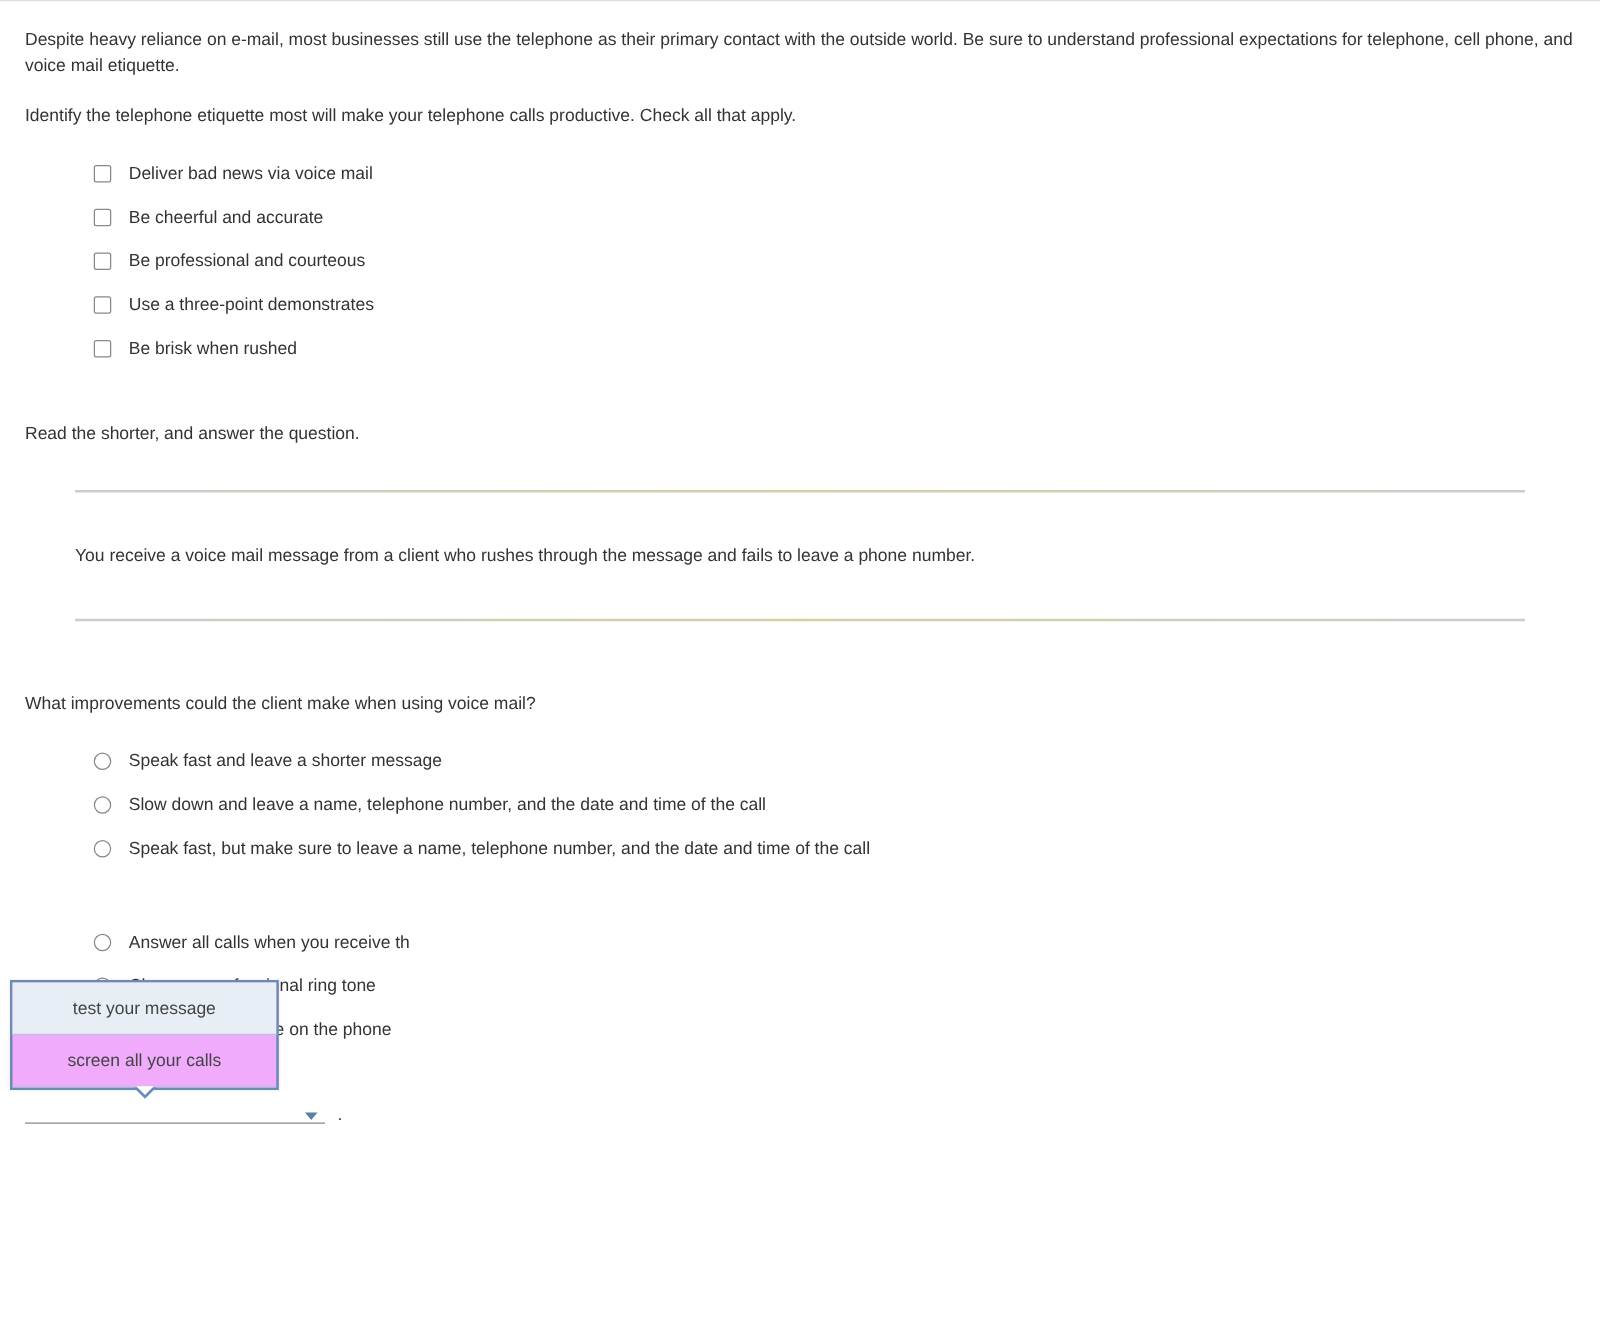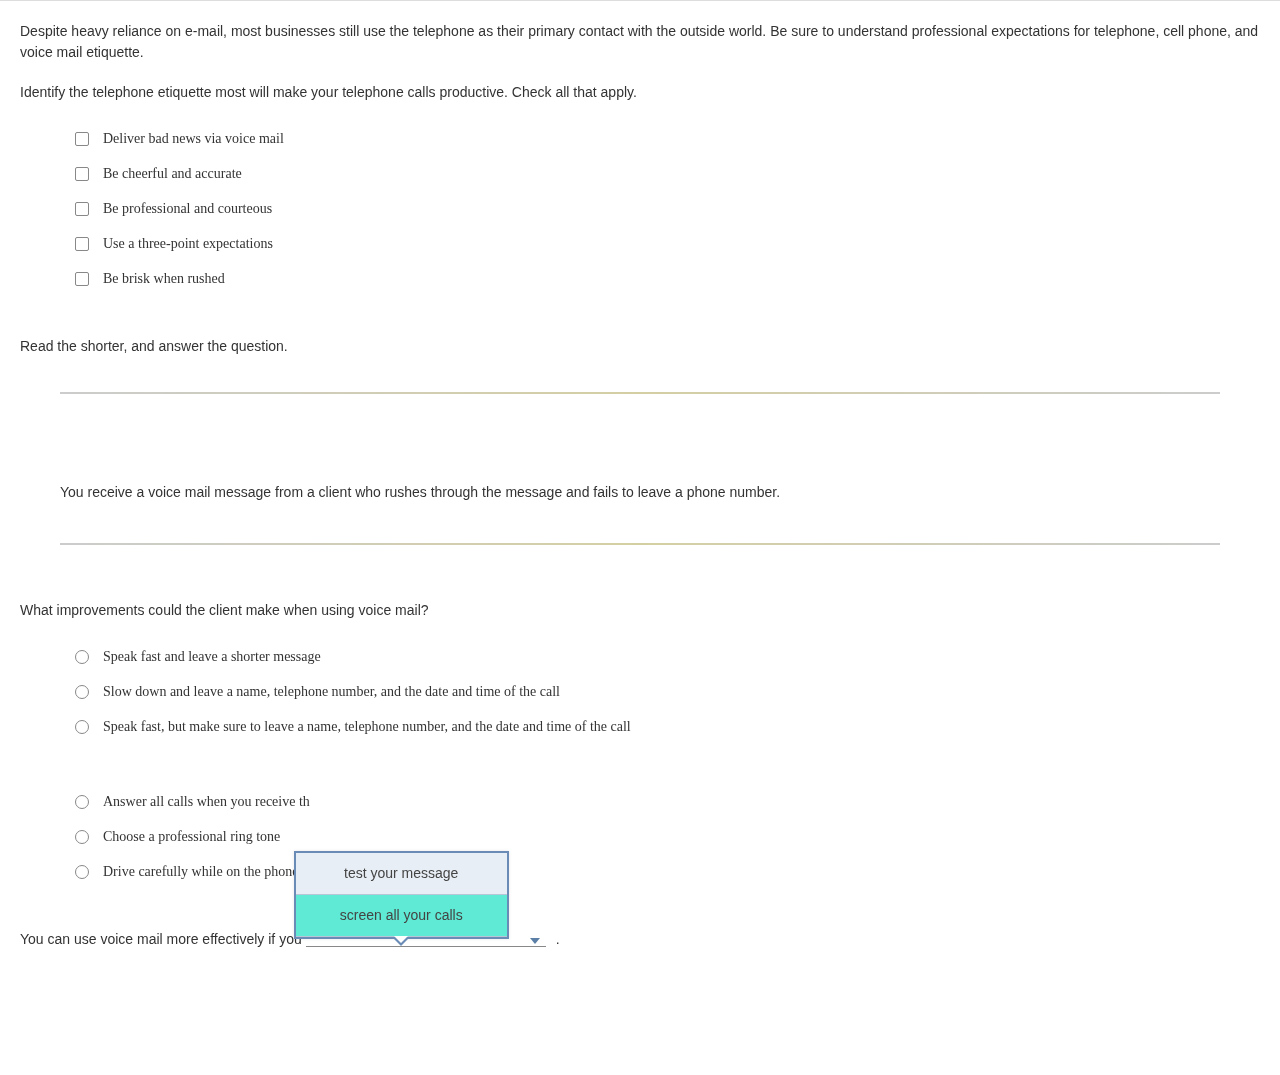--- a/index.html
+++ b/index.html
@@ -13,21 +13,20 @@
       border-top: 1px solid #ddd;
     }
     .intro { margin-bottom: 19px; }
     .prompt-line { margin-bottom: 18px; }
     .italic { }
     .options { margin-left: 55px; margin-bottom: 40px; }
     .option-row {
       display: flex;
       align-items: center;
       padding: 7px 0;
-      font-family: Liberation Serif, serif;
     }
     .checkbox {
       width: 14px;
       height: 14px;
       border: 1.5px solid #888;
       border-radius: 2px;
       margin-right: 14px;
       flex-shrink: 0;
       cursor: pointer;
     }
@@ -44,40 +43,39 @@
       margin: 0 40px 55px 40px;
     }
     .hr-gradient {
       height: 2px;
       background: linear-gradient(to right, #ccc 0%, #d4cfa3 50%, #ccc 100%);
       border: none;
       margin: 0;
     }
     .scenario-text {
       padding: 40px 0;
-      margin-top: 48px;
     }
     .fill-sentence {
       display: flex;
       align-items: flex-end;
       flex-wrap: wrap;
       gap: 4px;
       position: relative;
     }
     .dropdown-wrap {
       position: relative;
       display: inline-block;
     }
     .dropdown-popup {
       position: absolute;
-      bottom: 11px;
+      bottom: 30px;
       left: -12px;
       width: 215px;
       border: 2px solid #6a8bb5;
-      background: #5eead4;
+      background: #f0abfc;
       box-shadow: 0 0 3px rgba(0,0,0,0.1);
     }
     .dropdown-item {
       padding: 10px 10px;
       text-align: center;
       font-size: 14px;
       color: #444;
       cursor: pointer;
       border-bottom: 1px solid #b8c5d6;
     }
@@ -142,21 +140,21 @@
     <div class="option-row">
       <span class="checkbox"></span>
       <span>Be cheerful and accurate</span>
     </div>
     <div class="option-row">
       <span class="checkbox"></span>
       <span>Be professional and courteous</span>
     </div>
     <div class="option-row">
       <span class="checkbox"></span>
-      <span>Use a three-point expectations</span>
+      <span>Use a three-point demonstrates</span>
     </div>
     <div class="option-row">
       <span class="checkbox"></span>
       <span>Be brisk when rushed</span>
     </div>
   </div>
 </div>
 
 <p class="prompt-line italic" style="margin-bottom:35px;">Read the shorter, and answer the question.</p>
 
@@ -195,21 +193,20 @@
       <span>Choose a professional ring tone</span>
     </div>
     <div class="option-row">
       <span class="radio"></span>
       <span>Drive carefully while on the phone</span>
     </div>
   </div>
 </div>
 
 <div class="fill-sentence">
-  <span>You can use voice mail more effectively if you</span>
   <span class="dropdown-wrap">
     <span class="blank-field">
       <span class="chevron-down"></span>
     </span>
     <div class="dropdown-popup">
       <div class="dropdown-item">test your message</div>
       <div class="dropdown-item">screen all your calls</div>
       <span class="dropdown-arrow"></span>
       <span class="dropdown-arrow-inner"></span>
     </div>

